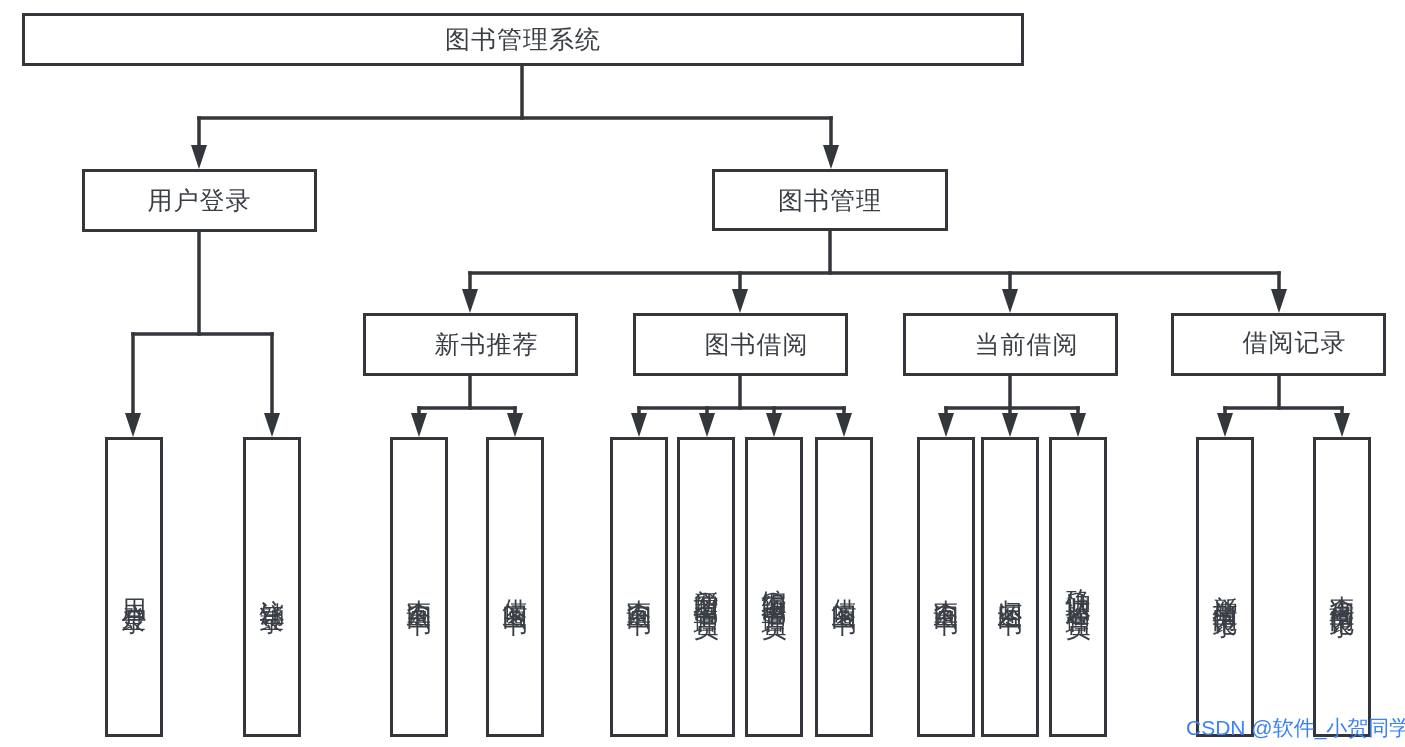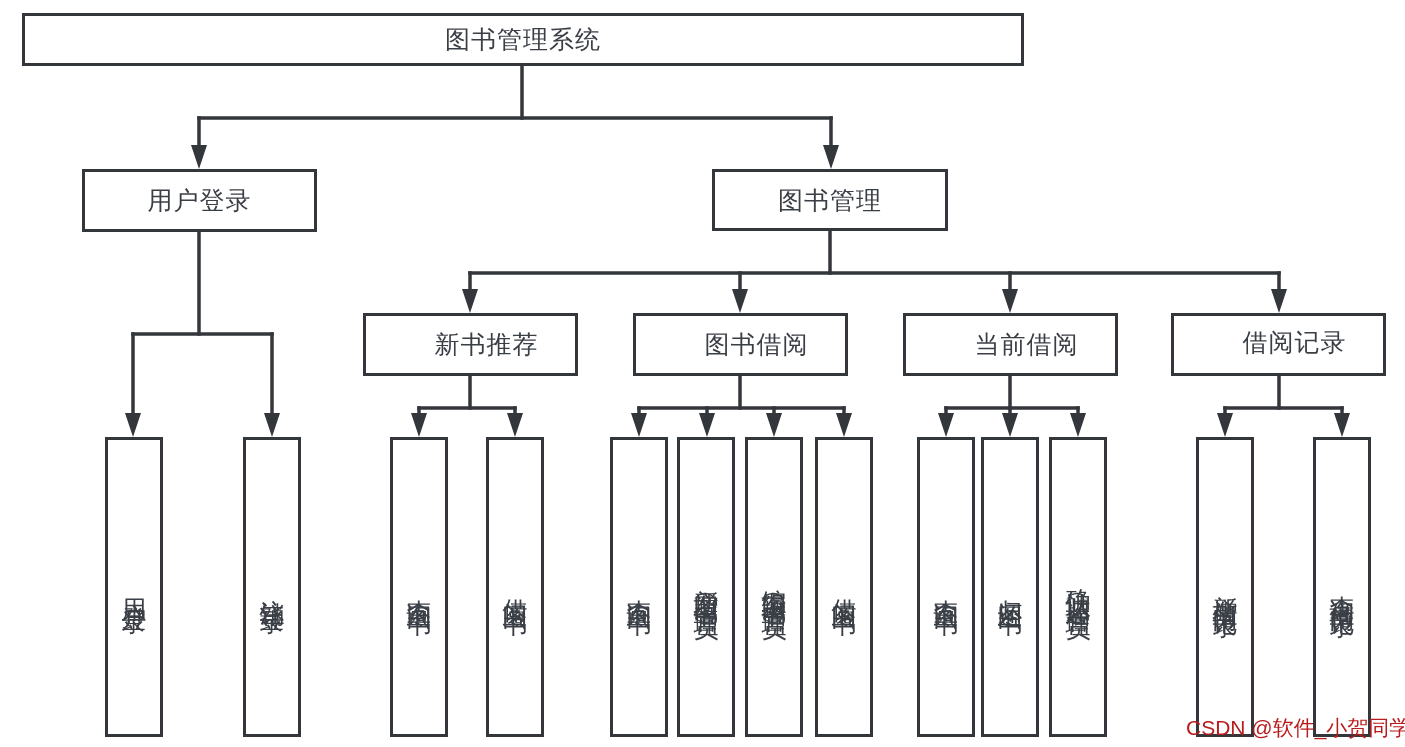--- a/index.html
+++ b/index.html
@@ -48,21 +48,21 @@
     text-orientation: mixed;
     letter-spacing: 4px;
     font-size: 25px;
   }
   .watermark {
     position: absolute;
     left: 1186px;
     top: 714px;
     width: 219px;
     font-size: 21px;
-    color: #b91c1c;
+    color: #3b82f6;
     letter-spacing: 0px;
     white-space: nowrap;
     z-index: 5;
   }
 </style>
 </head>
 <body>
 
 <div class="stage">
 

